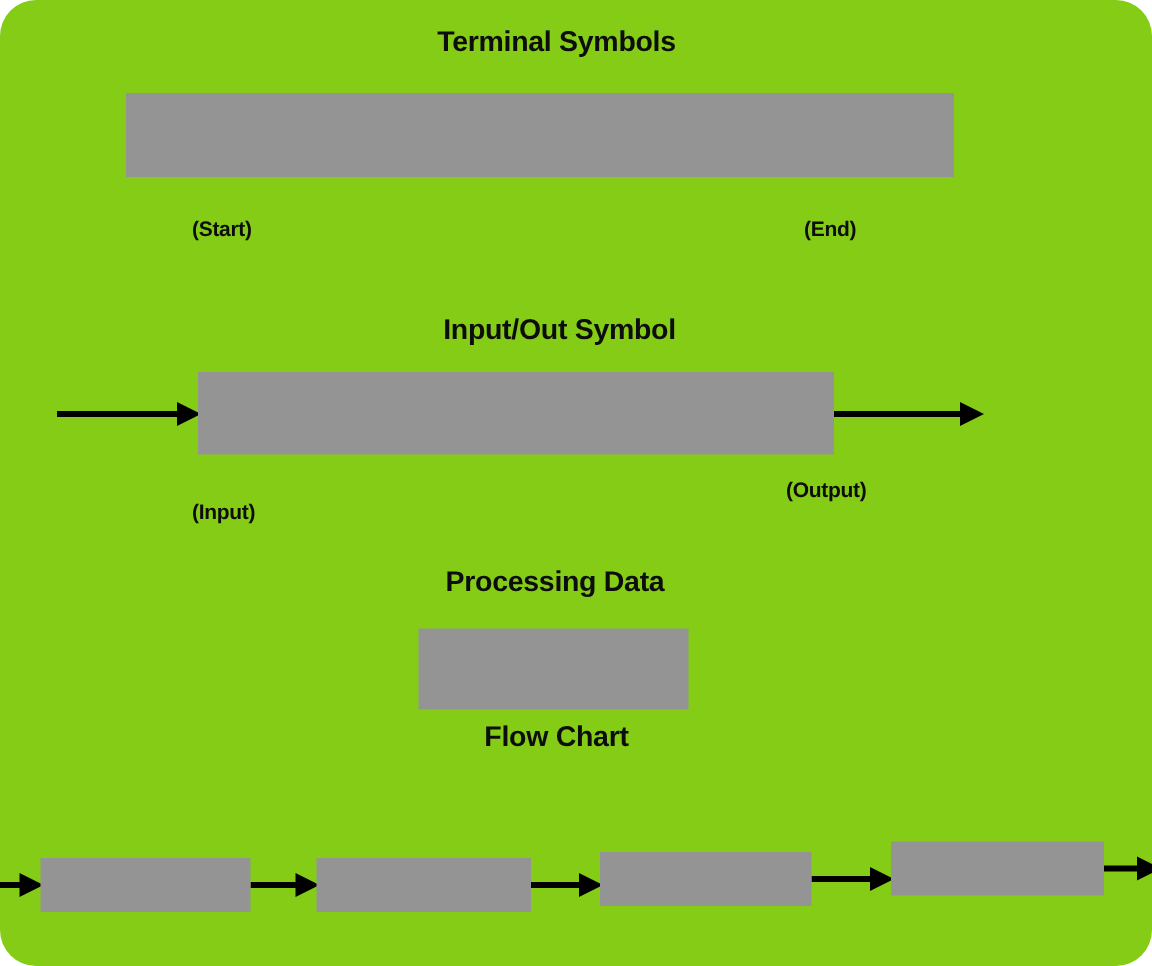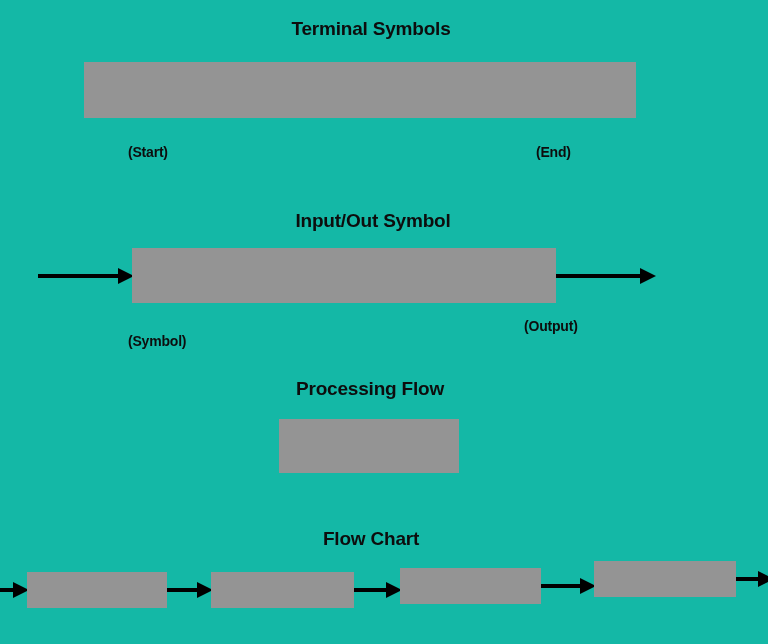--- a/index.html
+++ b/index.html
@@ -8,22 +8,23 @@
     padding: 0;
     background: #ffffff;
   }
   body {
     font-family: "Liberation Sans", sans-serif;
   }
   #canvas {
     position: relative;
     width: 768px;
     height: 644px;
-    background: #14b8a6;
+    background: #84cc16;
     overflow: hidden;
+    border-radius: 24px;
   }
   .title {
     position: absolute;
     font-family: "Liberation Sans", sans-serif;
     font-weight: bold;
     font-size: 19px;
     color: #0d0d0d;
     letter-spacing: -0.2px;
     white-space: nowrap;
     text-align: center;
@@ -74,29 +75,29 @@
 
   <div class="shape" id="shape-io" style="left: 132px; top: 248px; width: 424px; height: 55px; background: rgb(148, 148, 148);"></div>
 
   <div class="arrow" id="arrow-io-output" style="left: 556px; top: 266px;">
     <svg width="100" height="20" viewBox="0 0 100 20" aria-hidden="true">
       <line x1="0" y1="10" x2="86" y2="10" stroke="#000000" stroke-width="4"></line>
       <polygon points="84,2 100,10 84,18" fill="#000000"></polygon>
     </svg>
   </div>
 
-  <div class="caption" id="label-input" style="left: 128px; top: 333px;">(Symbol)</div>
+  <div class="caption" id="label-input" style="left: 128px; top: 333px;">(Input)</div>
 
   <div class="caption" id="label-output" style="left: 512px; top: 318px; margin-left: 12px;">(Output)</div>
 
-  <div class="title" id="title-process" style="left: 370px; top: 378px;">Processing Flow</div>
+  <div class="title" id="title-process" style="left: 370px; top: 378px;">Processing Data</div>
 
   <div class="shape" id="shape-process" style="left: 279px; top: 419px; width: 180px; height: 54px; background: rgb(148, 148, 148);"></div>
 
-  <div class="title" id="title-flow" style="left: 371px; top: 528px;">Flow Chart</div>
+  <div class="title" id="title-flow" style="left: 371px; top: 481px;">Flow Chart</div>
 
   <div id="flow-layer">
       <div class="arrow" style="left: -6px; top: 580px;">
         <svg width="35" height="20" viewBox="0 0 35 20">
           <line x1="0" y1="10" x2="21" y2="10" stroke="#000000" stroke-width="4"></line>
           <polygon points="19,2 35,10 19,18" fill="#000000"></polygon>
         </svg>
       </div>
       <div class="arrow" style="left: 167px; top: 580px;">
         <svg width="46" height="20" viewBox="0 0 46 20">

